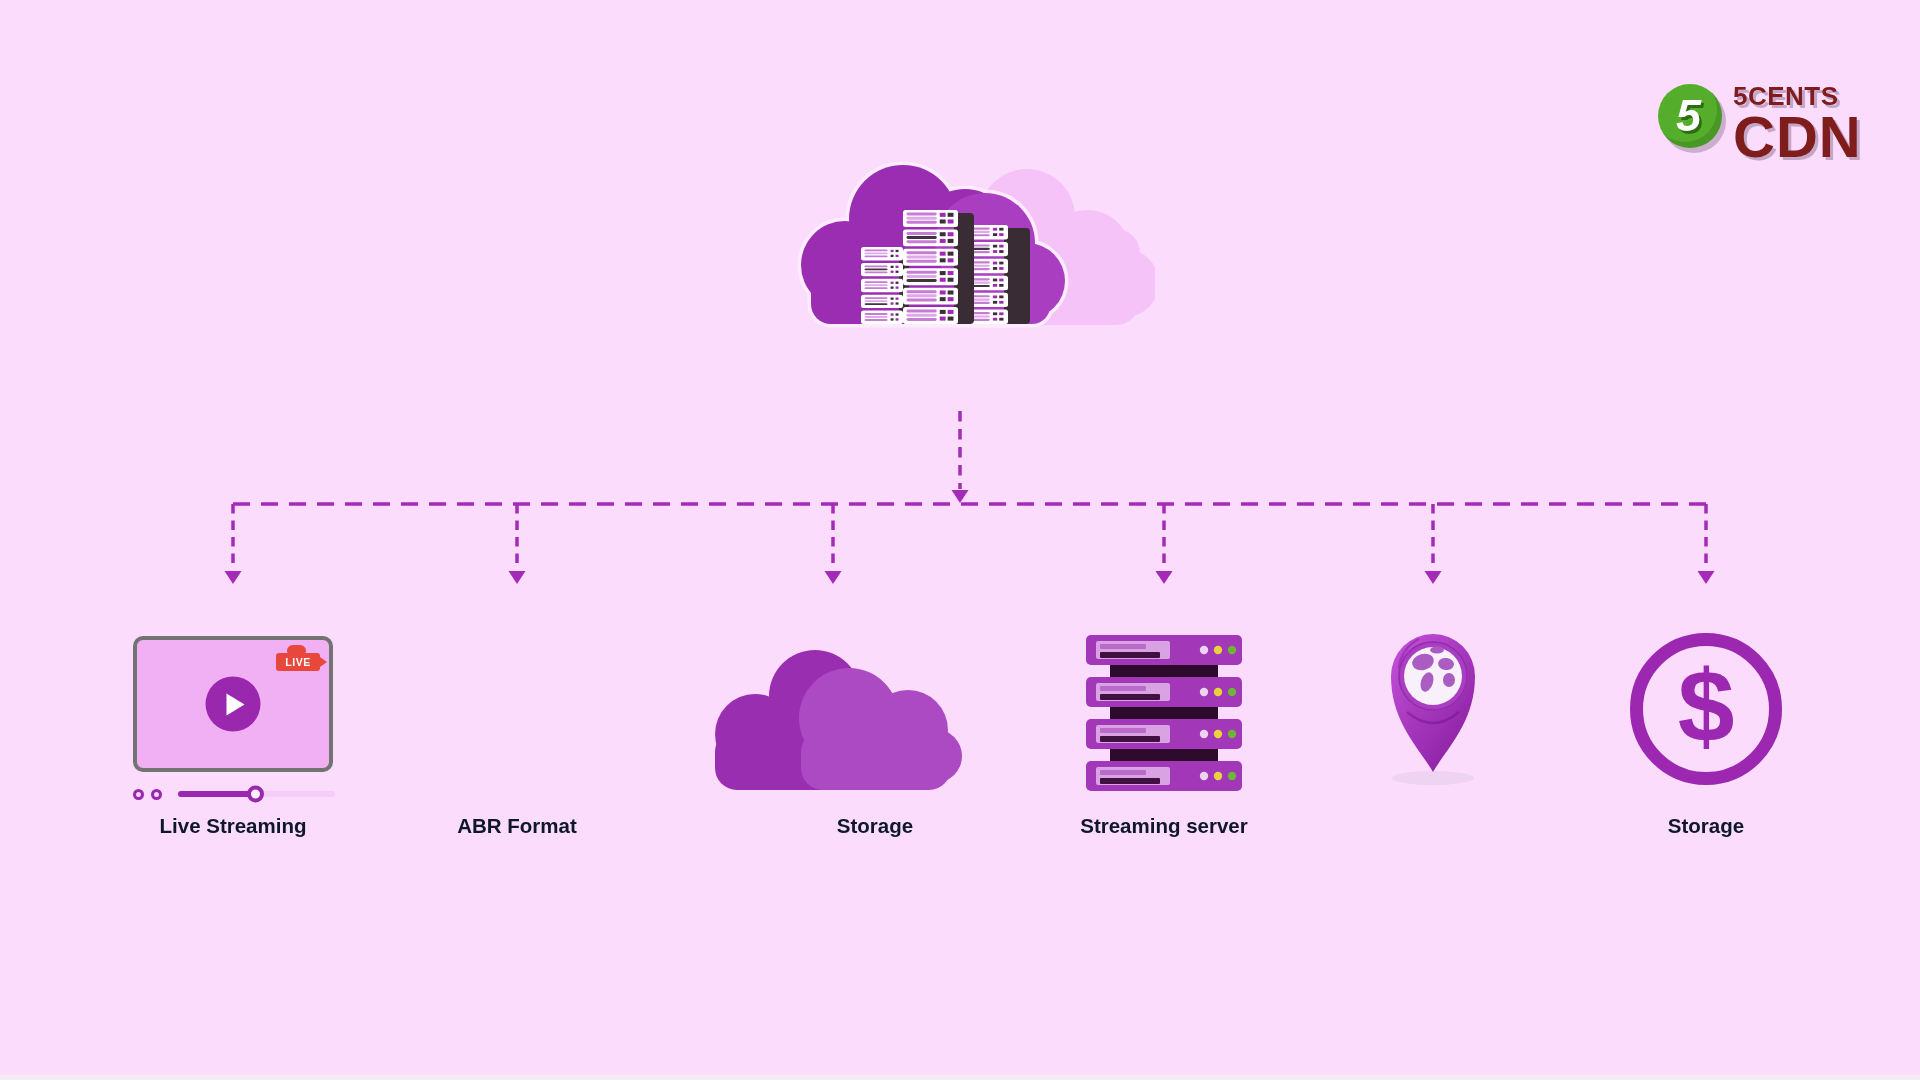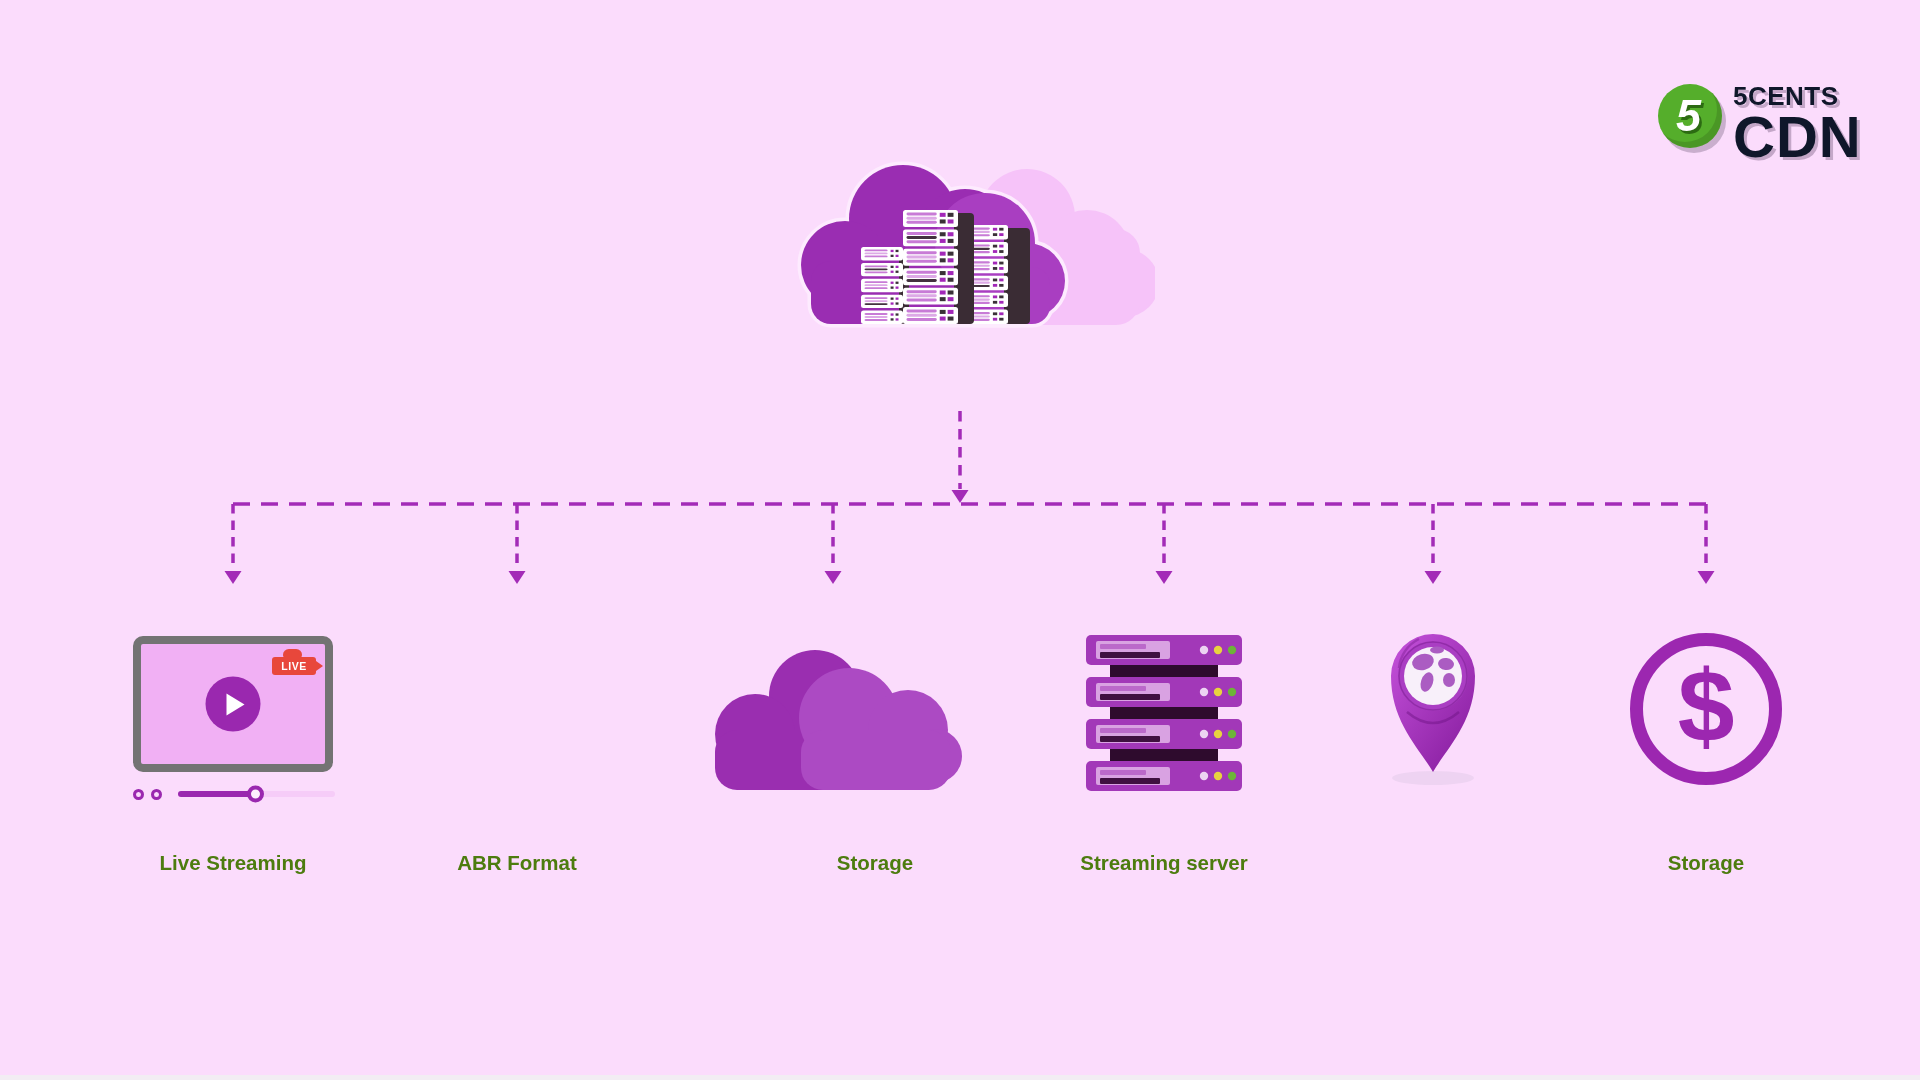--- a/index.html
+++ b/index.html
@@ -13,42 +13,42 @@
 
   
   .logo{position:absolute;left:1658px;top:84px;display:flex;align-items:flex-start;gap:11px;}
   .logo-badge{
     width:64px;height:64px;border-radius:50%;background:#55ae2b;
     display:flex;align-items:center;justify-content:center;
     color:#fff;font-size:45px;font-weight:900;font-style:italic;
     box-shadow:4px 5px 0 #c9aecd, inset -5px -6px 0 rgba(0,0,0,.13);
     text-shadow:2.5px 2.5px 0 #2c6b12;padding-right:3px;box-sizing:border-box;
   }
-  .logo-words{display:flex;flex-direction:column;color:#0f172a;text-shadow:3px 3px 0 #c4a7c8;line-height:.95;}
+  .logo-words{display:flex;flex-direction:column;color:#7f1d1d;text-shadow:3px 3px 0 #c4a7c8;line-height:.95;}
   .logo-top{font-size:26px;font-weight:900;letter-spacing:.5px;}
   .logo-bottom{font-size:58px;font-weight:700;letter-spacing:1px;}
 
   
   .hero{position:absolute;left:795px;top:157px;width:360px;height:175px;}
 
   
   .title{position:absolute;top:366px;left:0;width:100%;text-align:center;
     font-size:29px;font-weight:700;color:#4b1156;letter-spacing:.2px;}
 
   
   .connector{position:absolute;left:0;top:403px;width:1920px;height:190px;}
 
   
   .item-label{position:absolute;top:813px;font-size:20.5px;line-height:1.22;font-weight:700;
-    color:#4d7c0f;text-align:center;margin-top:37px;}
+    color:#0f172a;text-align:center;}
 
   
   .live-wrap{position:absolute;left:133px;top:636px;width:202px;}
   .player{position:relative;width:200px;height:136px;box-sizing:border-box;
-    border:8px solid #737373;border-radius:10px;background:#f1b0f4;}
+    border:4px solid #737373;border-radius:10px;background:#f1b0f4;}
   .play-circle{position:absolute;left:50%;top:50%;transform:translate(-50%,-50%);
     width:55px;height:55px;border-radius:50%;background:#9a28af;
     display:flex;align-items:center;justify-content:center;}
   .play-tri{width:0;height:0;border-left:18px solid #fff;border-top:11px solid transparent;
     border-bottom:11px solid transparent;margin-left:5px;}
   .live-badge{position:absolute;top:13px;right:9px;width:44px;height:18px;}
   .badge-body{position:absolute;inset:0;background:#e8473b;border-radius:3px;color:#fff;
     font-size:10.5px;font-weight:700;letter-spacing:.5px;display:flex;align-items:center;justify-content:center;}
   .badge-lens{position:absolute;right:-7px;top:4px;width:0;height:0;
     border-top:5px solid transparent;border-bottom:5px solid transparent;border-left:7px solid #e8473b;}

